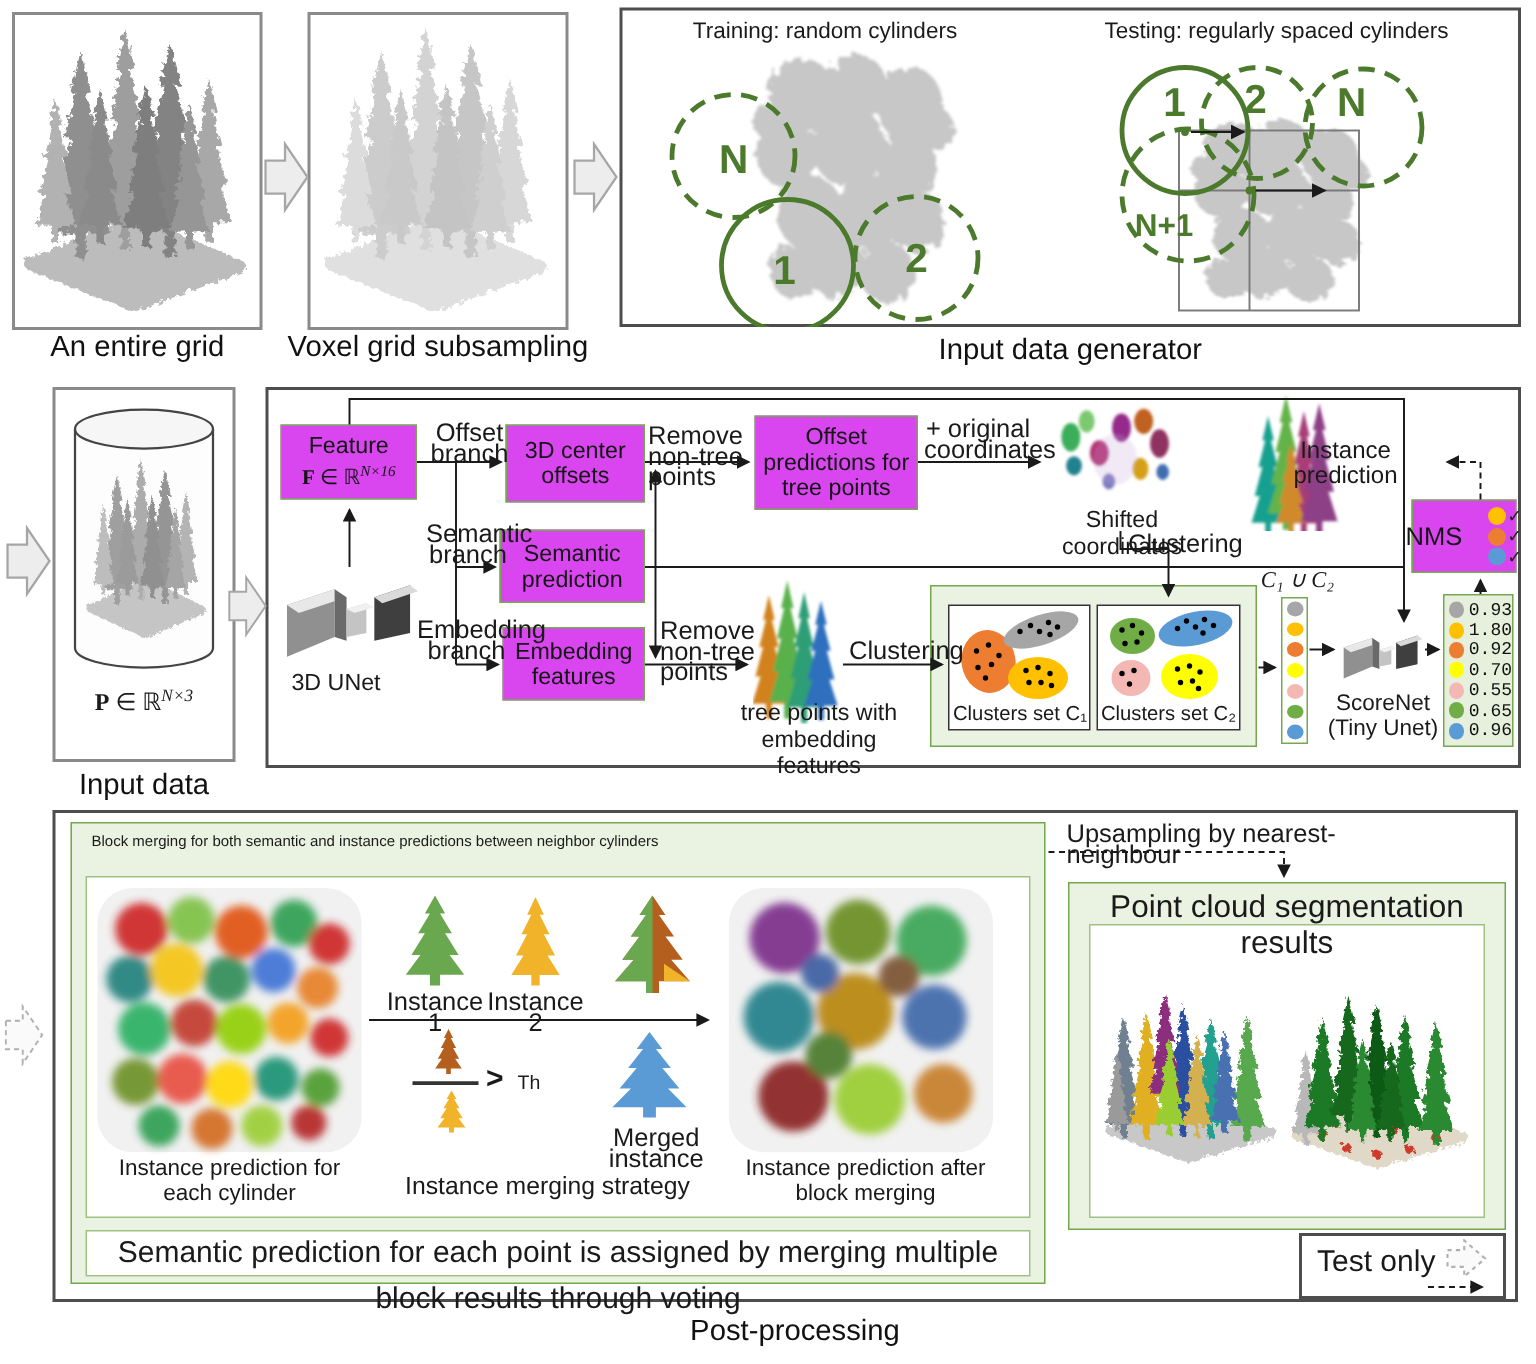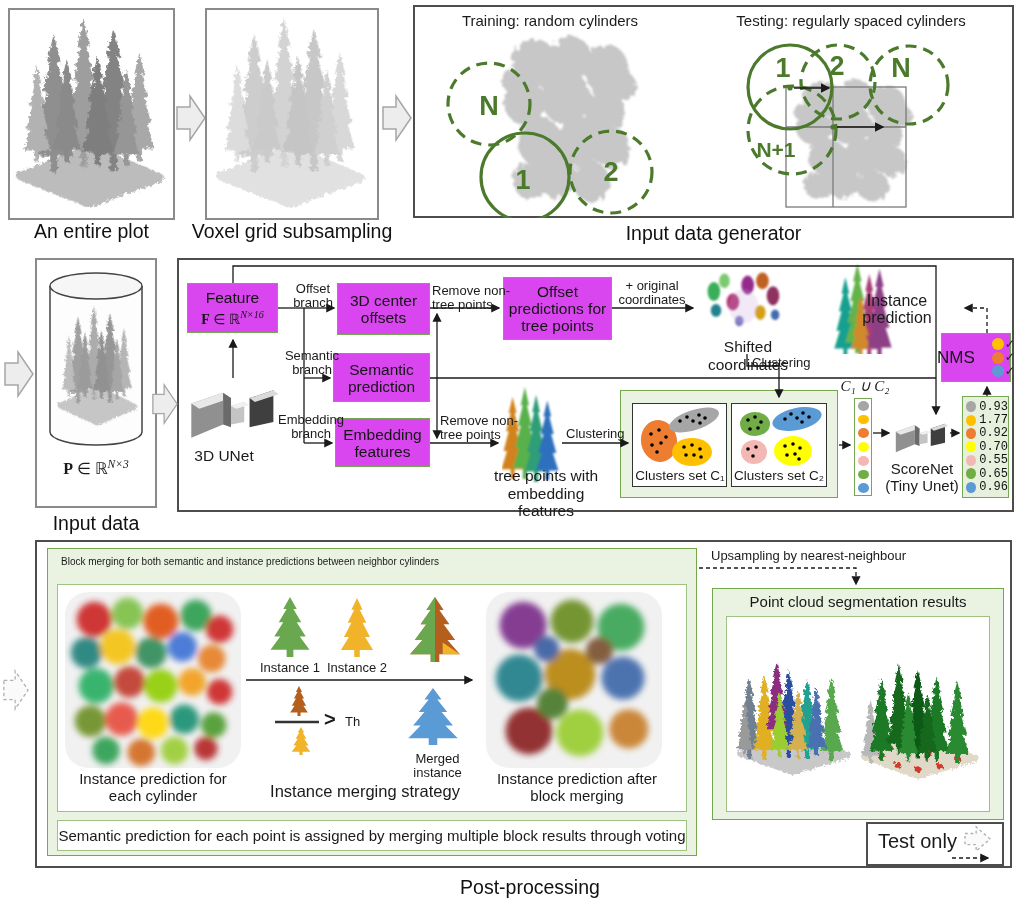--- a/index.html
+++ b/index.html
@@ -8,21 +8,21 @@
   .abs{position:absolute;}
   .frame{border:2px solid #8a8a8a;background:#fff;box-sizing:border-box;}
   .dkbox{border:2px solid #4d4d4d;background:#fff;box-sizing:border-box;}
   .gbox{background:#d946ef;border:1.4px solid #76a753;box-sizing:border-box;
         display:flex;flex-direction:column;align-items:center;justify-content:center;
         text-align:center;font-size:15.5px;line-height:17px;color:#141414;}
   .gfill{background:#eaf2e2;border:1.6px solid #74a84c;box-sizing:border-box;}
   .gthin{background:#fff;border:1.6px solid #9fc183;box-sizing:border-box;}
   .cap{font-size:19.5px;text-align:center;color:#111;}
   .lbl{font-size:15.5px;line-height:17.5px;text-align:center;}
-  .sm{font-size:13px;line-height:13.5px;}
+  .sm{font-size:17px;line-height:13.5px;}
   .math{font-family:"Liberation Serif", serif;font-size:15px;}
   .math sup{font-style:italic;font-size:0.72em;}
   .z1{z-index:1}.z2{z-index:2}.z3{z-index:3}
   #connectors{position:absolute;left:0;top:0;z-index:4;pointer-events:none;}
   .scene{position:absolute;z-index:2;}
   .cdot{display:block;width:11px;height:11px;border-radius:50%;margin:2px auto;}
   #union-col{display:flex;flex-direction:column;justify-content:center;}
   .score-row{display:flex;align-items:center;height:13.4px;}
   .score-row .cdot{width:11px;height:11px;margin:0 3px 0 0;}
   .score-row .val{font-size:12px;color:#111;font-family:Liberation Mono, monospace;}
@@ -204,21 +204,21 @@
         <polygon points="44,8 62,2 66,5 48,11" fill="#dadada"></polygon>
       </g>
     </defs>
   </svg>
 
   <div class="abs frame z2" style="left:8px;top:8px;width:167px;height:212px;">
     <svg class="scene" style="left:2px;top:2px;" width="159" height="204" viewBox="0 0 164 210">
       <use href="#forestG" transform="translate(-3,-4) scale(0.96,0.95)" filter="url(#rough)"></use>
     </svg>
   </div>
-  <div class="abs cap z3" style="left:8px;top:220px;width:167px;">An entire plot</div>
+  <div class="abs cap z3" style="left:8px;top:220px;width:167px;">An entire grid</div>
 
   <svg class="abs z2" style="left:176px;top:94px;" width="30" height="48">
     <polygon points="1,13 14,13 14,2 29,24 14,46 14,35 1,35" fill="#ededed" stroke="#a6a6a6" stroke-width="1.5"></polygon>
   </svg>
 
   <div class="abs frame z2" style="left:205px;top:8px;width:174px;height:212px;">
     <svg class="scene" style="left:3px;top:2px;" width="164" height="204" viewBox="0 0 164 210">
       <use href="#forestG" transform="translate(-3,-4) scale(0.96,0.95)" filter="url(#rough)" opacity="0.45"></use>
     </svg>
   </div>
@@ -405,21 +405,21 @@
   <div class="abs lbl z3" style="left:883px;top:460px;width:78px;font-size:15px;">ScoreNet</div>
   <div class="abs lbl z3" style="left:880px;top:477px;width:84px;font-size:15px;">(Tiny Unet)</div>
 
   <div class="abs gthin z2" id="score-col" style="left:962px;top:396px;width:47px;height:102px;border-color:#76a753;background:#e7f0dc;padding:3px 0 0 3px;box-sizing:border-box;">
       <div class="score-row">
         <span class="cdot" style="background: rgb(166, 166, 166);"></span>
         <span class="val">0.93</span>
       </div>
       <div class="score-row">
         <span class="cdot" style="background: rgb(255, 192, 0);"></span>
-        <span class="val">1.77</span>
+        <span class="val">1.80</span>
       </div>
       <div class="score-row">
         <span class="cdot" style="background: rgb(237, 125, 49);"></span>
         <span class="val">0.92</span>
       </div>
       <div class="score-row">
         <span class="cdot" style="background: rgb(255, 255, 0);"></span>
         <span class="val">0.70</span>
       </div>
       <div class="score-row">
@@ -496,26 +496,26 @@
     <use href="#fir" transform="translate(190,100) scale(0.95,0.57)" fill="#5b9bd5"></use>
   </svg>
   <div class="abs sm z3" style="left:255px;top:661px;width:70px;text-align:center;">Instance 1</div>
   <div class="abs sm z3" style="left:322px;top:661px;width:70px;text-align:center;">Instance 2</div>
   <div class="abs z3" style="left:324px;top:708px;font-size:20px;font-weight:bold;">&gt;</div>
   <div class="abs z3" style="left:345px;top:714px;font-size:13px;">Th</div>
   <div class="abs sm z3" style="left:390px;top:752px;width:95px;text-align:center;">Merged instance</div>
   <div class="abs z3" style="left:270px;top:782px;width:190px;text-align:center;font-size:16.5px;">Instance merging strategy</div>
 
   <div class="abs gthin z1" style="left:57px;top:820px;width:630px;height:31px;"></div>
-  <div class="abs z3" style="left:57px;top:820px;width:630px;height:31px;line-height:31px;text-align:center;font-size:15px;">Semantic prediction for each point is assigned by merging multiple block results through voting</div>
+  <div class="abs z3" style="left:57px;top:820px;width:630px;height:31px;line-height:31px;text-align:center;font-size:20px;">Semantic prediction for each point is assigned by merging multiple block results through voting</div>
 
   <div class="abs sm z3" style="left:711px;top:549px;width:210px;">Upsampling by nearest-neighbour</div>
 
   <div class="abs gfill z1" style="left:712px;top:588px;width:292px;height:232px;"></div>
-  <div class="abs z3" style="left:718px;top:593px;width:280px;text-align:center;font-size:15px;">Point cloud segmentation results</div>
+  <div class="abs z3" style="left:718px;top:593px;width:280px;text-align:center;font-size:21px;">Point cloud segmentation results</div>
   <div class="abs gthin z1" style="left:726px;top:616px;width:264px;height:196px;"></div>
   <svg class="scene" style="left:734px;top:636px;" width="122" height="162" viewBox="0 0 160 160">
     <use href="#resInst" filter="url(#rough)"></use>
   </svg>
   <svg class="scene" style="left:858px;top:640px;" width="126" height="158" viewBox="0 0 160 160">
     <use href="#resSem" filter="url(#rough)"></use>
   </svg>
 
   <div class="abs dkbox z2" style="left:866px;top:822px;width:138px;height:44px;"></div>
   <div class="abs z3" style="left:878px;top:830px;font-size:20px;">Test only</div>

